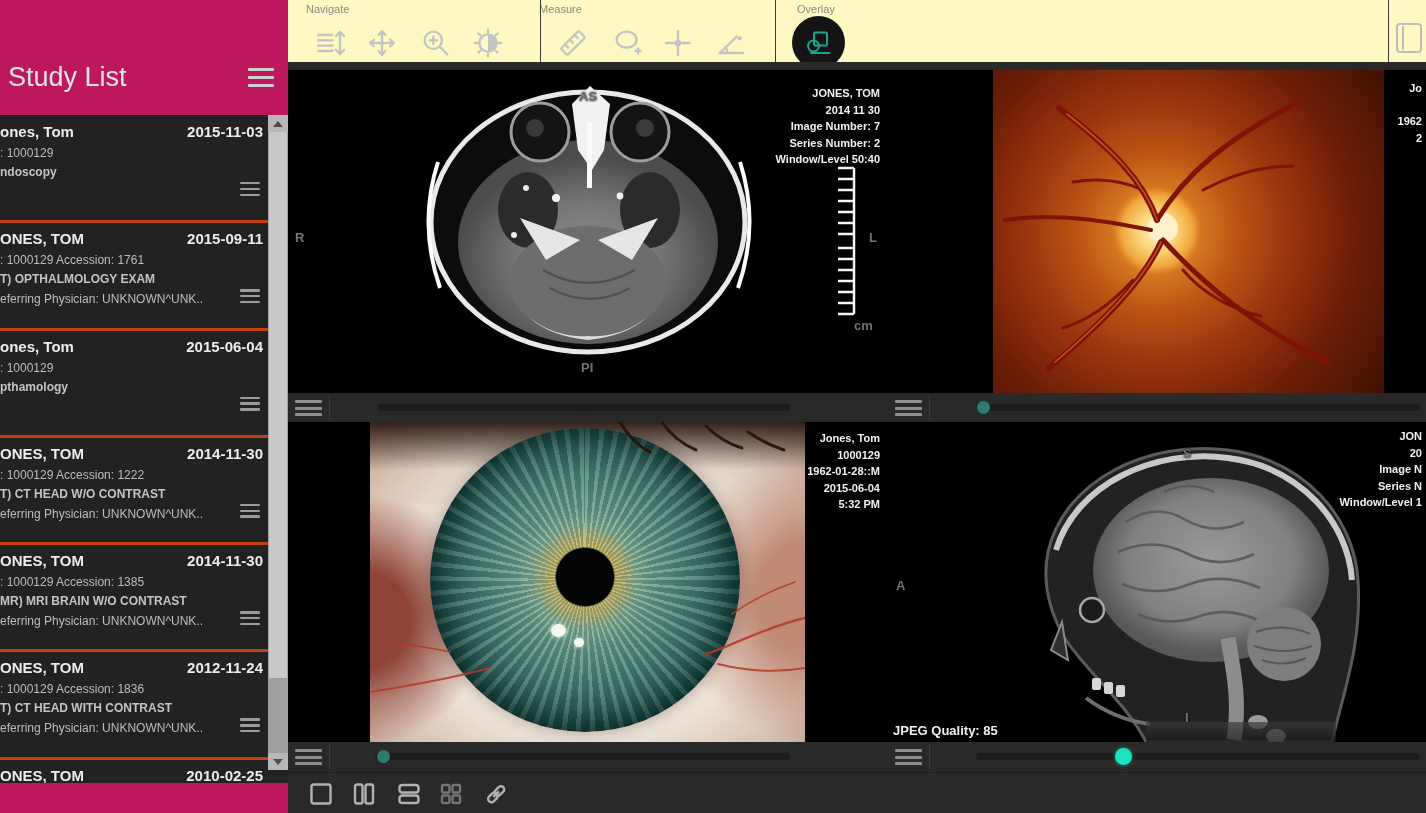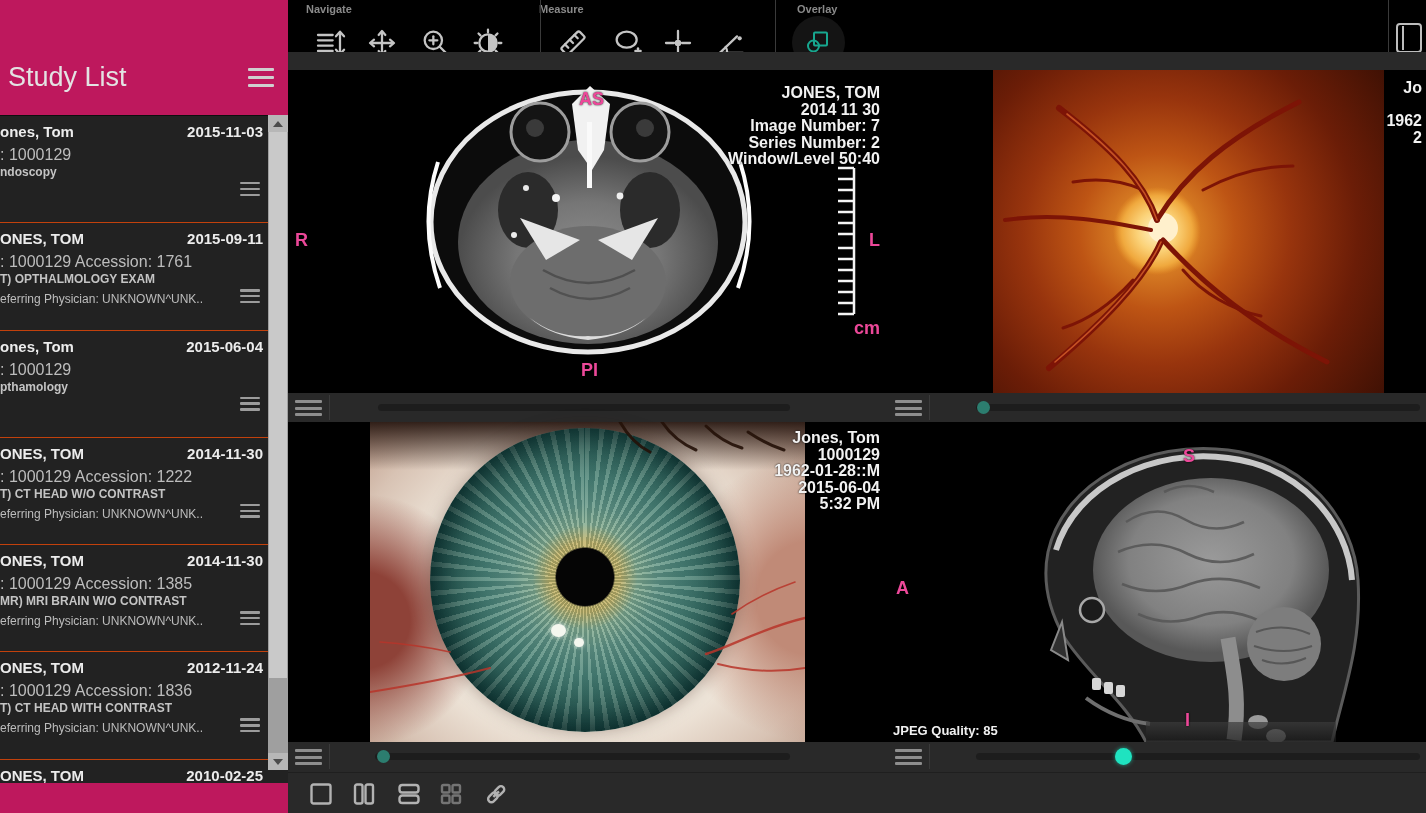--- a/index.html
+++ b/index.html
@@ -10,64 +10,64 @@
   #sidebar { position:absolute; left:0; top:0; width:288px; height:813px;
              background:#be185d; overflow:hidden; z-index:5; }
   #sidebar-header { position:absolute; left:0; top:58px; width:288px; height:48px; }
   #study-list-title { position:absolute; left:8px; top:4px; font-size:27px; color:#e3e3e3; }
   .hamburger { display:flex; flex-direction:column; justify-content:space-between; cursor:pointer; }
   #sidebar-menu { position:absolute; right:14px; top:10px; width:26px; height:19px; }
   #sidebar-menu span { display:block; height:3.2px; background:#cfcfcf; border-radius:1px; }
   #study-list-body { position:absolute; left:0; top:115px; width:288px; height:668px; overflow:hidden;
                      border-top:1px solid #0f0f0f; }
   .study { position:relative; width:288px; height:107.3px; background:#222222;
-           border-bottom:1px solid #c2410c; }
+           border-bottom:3px solid #c2410c; }
   .study .s-name { position:absolute; left:0px; top:7px; font-size:15px; font-weight:bold; color:#ececec; white-space:nowrap; }
   .study .s-date { position:absolute; right:25px; top:7px; font-size:15px; font-weight:bold; color:#ececec; }
-  .study .s-l2 { position:absolute; left:0px; top:30px; font-size:16px; color:#bdbdbd; white-space:nowrap; }
+  .study .s-l2 { position:absolute; left:0px; top:30px; font-size:12px; color:#bdbdbd; white-space:nowrap; }
   .study .s-l3 { position:absolute; left:0px; top:49px; font-size:12px; font-weight:bold; color:#c4c4c4; white-space:nowrap; }
   .study .s-l4 { position:absolute; left:0px; top:69px; font-size:12px; color:#bdbdbd; white-space:nowrap; }
   .study .s-menu { position:absolute; right:28px; top:66px; width:20px; height:14px; }
   .study .s-menu span { display:block; height:2.4px; background:#9c9c9c; border-radius:1px; }
 
   
   #list-scrollbar { position:absolute; right:0; top:115px; width:20px; height:655px; background:#9f9f9f; }
   .sb-btn { position:absolute; left:0; width:20px; height:17px; background:#b7b7b7; }
   .sb-btn.up { top:0; } .sb-btn.down { bottom:0; }
   .sb-arrow-up { position:absolute; left:5px; top:6px; width:0; height:0;
      border-left:5px solid transparent; border-right:5px solid transparent; border-bottom:6px solid #4c4c4c; }
   .sb-arrow-down { position:absolute; left:5px; top:6px; width:0; height:0;
      border-left:5px solid transparent; border-right:5px solid transparent; border-top:6px solid #4c4c4c; }
   #sb-thumb { position:absolute; left:1px; top:17px; width:18px; height:546px; background:#c9c9c9; }
 
   
-  #toolbar { position:absolute; left:288px; top:0; width:1138px; height:52px; background:#000000; overflow:hidden;font-weight:bold; }
+  #toolbar { position:absolute; left:288px; top:0; width:1138px; height:62px; background:#fef9c3; overflow:hidden; }
   .tb-divider { position:absolute; top:0; width:1px; height:70px; background:#3a3a3a; }
   .tb-label { position:absolute; top:3px; font-size:11px; color:#8a8a8a; }
   .tb-icon { position:absolute; top:27px; width:32px; height:32px; cursor:pointer; }
   .tb-icon svg { width:32px; height:32px; stroke:#c4c4c4; fill:none; stroke-width:1.7; stroke-linecap:round; stroke-linejoin:round; }
   #overlay-btn { position:absolute; left:504px; top:16px; width:53px; height:53px; border-radius:50%;
                  background:#141414; cursor:pointer; }
   #overlay-btn svg { position:absolute; left:13px; top:13px; width:27px; height:27px;
                  stroke:#17a78f; fill:none; stroke-width:2; stroke-linecap:round; }
   #report-icon { position:absolute; left:1106px; top:22px; width:32px; height:34px; }
   #report-icon svg { stroke:#bdbdbd; fill:none; stroke-width:2; }
 
   
   #viewport { position:absolute; left:288px; top:70px; width:1138px; height:743px; background:#292929; overflow:hidden; }
   .img-cell { position:absolute; background:#000; overflow:hidden; }
   #cell-tl { left:0; top:0; width:598px; height:323px; }
   #cell-tr { left:598px; top:0; width:540px; height:323px; }
   #cell-bl { left:0; top:352px; width:598px; height:320px; }
   #cell-br { left:598px; top:352px; width:540px; height:320px; }
 
-  .dicom-text { position:absolute; text-align:right; font-size:16px; font-weight:bold; color:#f2f2f2;
+  .dicom-text { position:absolute; text-align:right; font-size:11px; font-weight:bold; color:#f2f2f2;
                 line-height:16.5px; text-shadow:0 0 2px #000; }
   .dicom-text div { min-height:16.5px; white-space:nowrap; }
-  .marker { position:absolute; font-size:18px; font-weight:bold; color:#ec4899; text-shadow:0 0 2px #000; }
+  .marker { position:absolute; font-size:13px; font-weight:bold; color:#737373; text-shadow:0 0 2px #000; }
 
   
   .ctrl-row { position:absolute; left:0; width:1138px; background:#292929; }
   #ctrl-row-1 { top:323px; height:29px; }
   #ctrl-row-2 { top:672px; height:30px; }
   .ctrl-burger { position:absolute; top:7px; width:27px; height:16px; }
   .ctrl-burger span { display:block; height:3px; background:#8e8e8e; border-radius:1px; }
   .ctrl-div { position:absolute; top:2px; width:1px; height:25px; background:#3a3a3a; }
   .track { position:absolute; top:11px; height:7px; background:#1d1d1d; border-radius:4px; }
   .thumb-dot { position:absolute; top:-3px; width:13px; height:13px; border-radius:50%; background:#2c7d6f; }
@@ -499,20 +499,27 @@
       <g fill="#d6d6d6">
           <rect x="206" y="256" width="9" height="12" rx="2"></rect>
           <rect x="218" y="260" width="9" height="12" rx="2"></rect>
           <rect x="230" y="263" width="9" height="12" rx="2"></rect>
         </g>
       <path d="M200,276 q30,22 64,26" stroke="#6f6f6f" stroke-width="4" fill="none"></path>
       <ellipse cx="372" cy="300" rx="10" ry="7" fill="#9b9b9b"></ellipse>
         <ellipse cx="390" cy="314" rx="10" ry="7" fill="#9b9b9b"></ellipse>
       <rect x="260" y="300" width="190" height="20" fill="url(#neck)" opacity="0.7"></rect>
     </svg>
+    <div class="dicom-text" style="right:4px; top:6px;">
+      <div>JON</div>
+      <div>20</div>
+      <div>Image N</div>
+      <div>Series N</div>
+      <div>Window/Level 1</div>
+    </div>
     <span class="marker" style="left:297px; top:24px;">S</span>
     <span class="marker" style="left:10px; top:156px;">A</span>
     <span class="marker" style="left:299px; top:288px;">I</span>
     <span id="jpeg-quality">JPEG Quality: 85</span>
   </div>
 
   <div id="ctrl-row-2" class="ctrl-row">
     <div class="ctrl-burger hamburger" style="left:7px">
         <span></span>
         <span></span>

